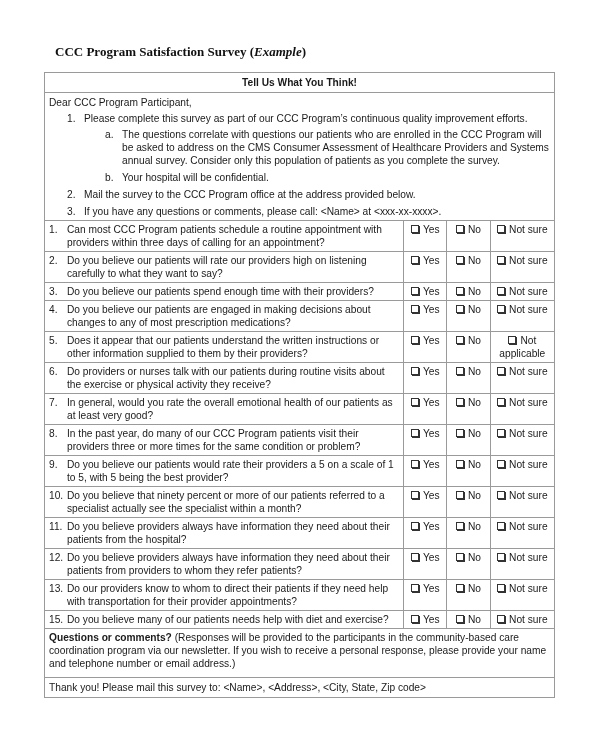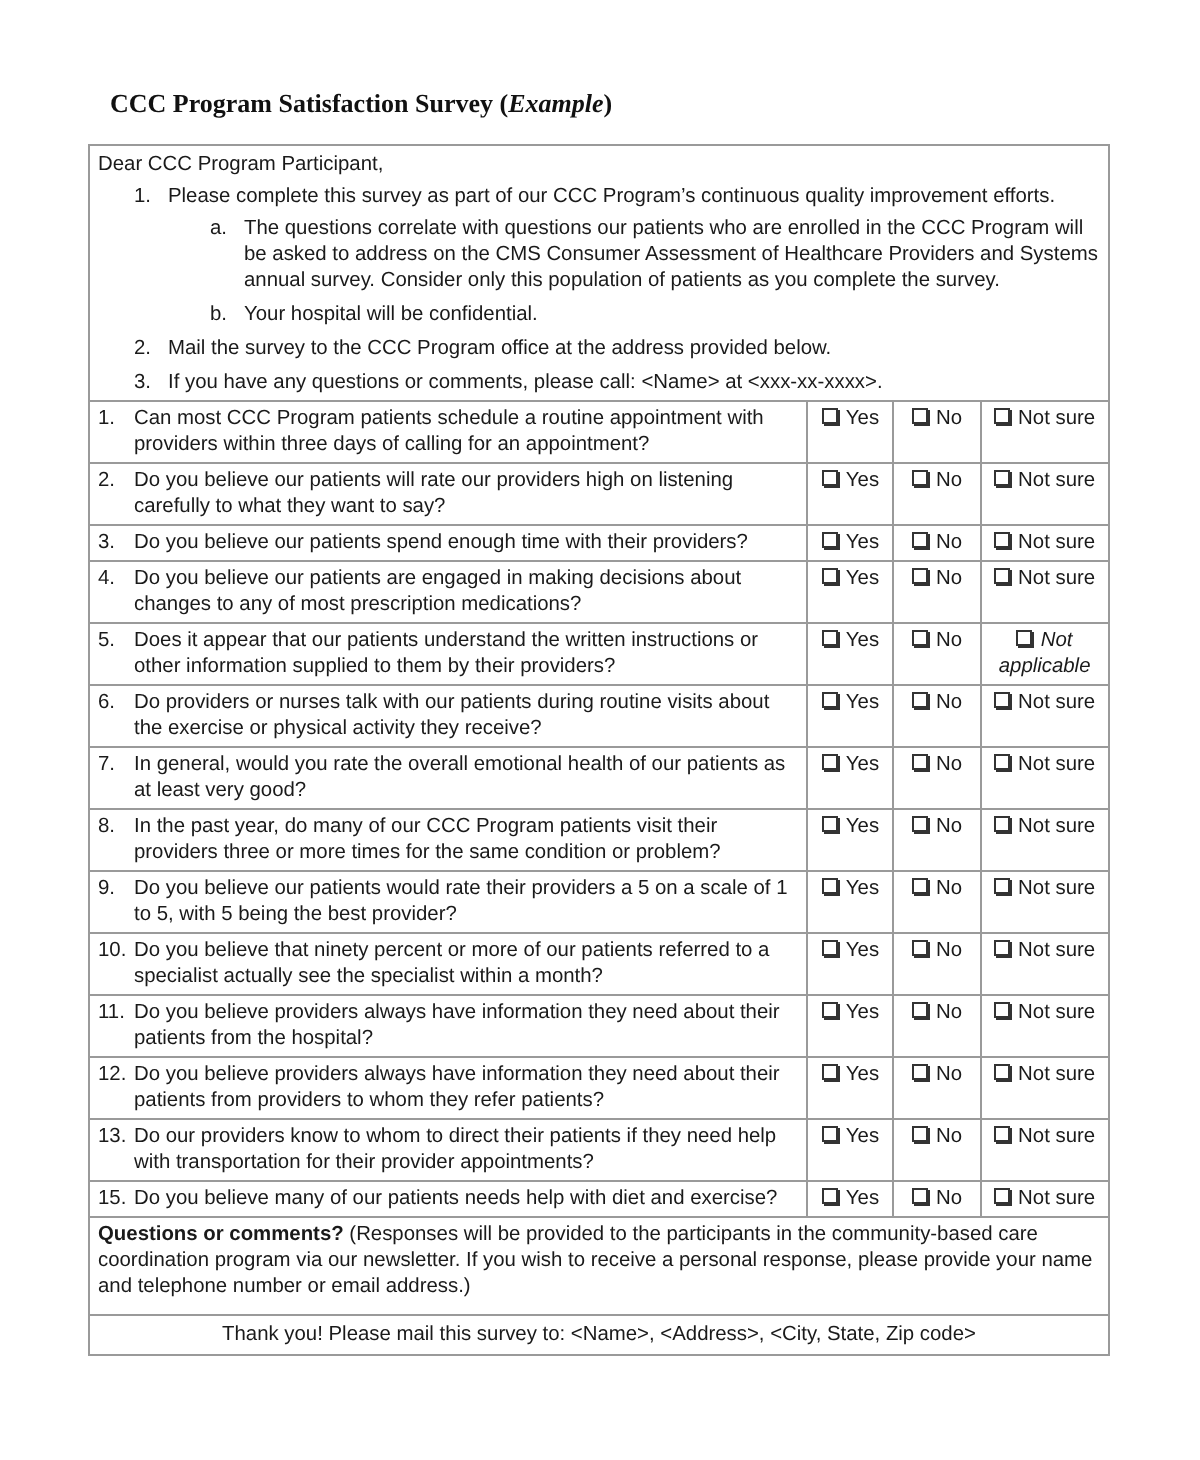--- a/index.html
+++ b/index.html
@@ -15,30 +15,33 @@
   .q { display:flex; }
   .q .num { flex:0 0 18px; }
   .q .txt { flex:1; }
   td.opt { text-align:center; white-space:nowrap; padding-top:2px; }
   .box { display:inline-block; width:6px; height:6px; border:1px solid #333; margin-right:4px; position:relative; top:0px; box-shadow:1px 1px 0 #333; }
   .c-q { width:348px; }
   .c-y { width:34px; }
   .c-n { width:34px; }
   .c-ns { width:55px;margin-top:24px; }
   .comments { height:44px; }
-  .footer { text-align:center; padding:3px 4px !important; }
+  .footer { text-align:left; padding:3px 4px !important; }
 </style>
 </head>
 <body>
 
 <div class="title"><span>CCC Program Satisfaction Survey (</span><i>Example</i><span>)</span></div>
 
 <table class="survey">
   <tbody id="tbody">
     <tr>
+      <td colspan="4" class="hdr">Tell Us What You Think!</td>
+    </tr>
+    <tr>
       <td colspan="4" class="intro">
         <div>Dear CCC Program Participant,</div>
         <div class="l1" style="margin-left:18px">
             <span class="num" style="flex-basis:17px;width:17px;text-align:left;padding:0">1.</span>
             <span>Please complete this survey as part of our CCC Program’s continuous quality improvement efforts.</span>
           </div>
         <div class="l1" style="margin-left:56px">
             <span class="num" style="flex-basis:17px;width:17px;text-align:left;padding:0">a.</span>
             <span>The questions correlate with questions our patients who are enrolled in the CCC Program will be asked to address on the CMS Consumer Assessment of Healthcare Providers and Systems annual survey. Consider only this population of patients as you complete the survey.</span>
           </div>
@@ -104,21 +107,21 @@
       </tr>
       <tr>
         <td class="c-q">
           <div class="q">
             <span class="num">5.</span>
             <span class="txt">Does it appear that our patients understand the written instructions or other information supplied to them by their providers?</span>
           </div>
         </td>
         <td class="opt c-y"><span class="box"></span><span>Yes</span></td>
         <td class="opt c-n"><span class="box"></span><span>No</span></td>
-        <td class="opt c-ns" style="white-space:normal;font-style:italic;"><span class="box"></span><span>Not applicable</span></td>
+        <td class="opt c-ns" style="white-space:normal;"><span class="box"></span><span>Not applicable</span></td>
       </tr>
       <tr>
         <td class="c-q">
           <div class="q">
             <span class="num">6.</span>
             <span class="txt">Do providers or nurses talk with our patients during routine visits about the exercise or physical activity they receive?</span>
           </div>
         </td>
         <td class="opt c-y"><span class="box"></span><span>Yes</span></td>
         <td class="opt c-n"><span class="box"></span><span>No</span></td>

